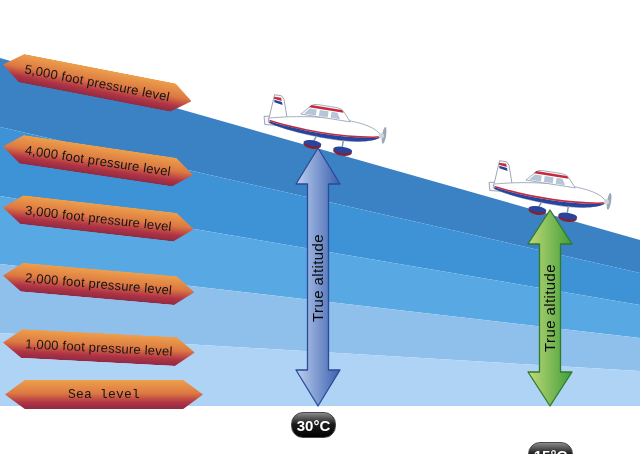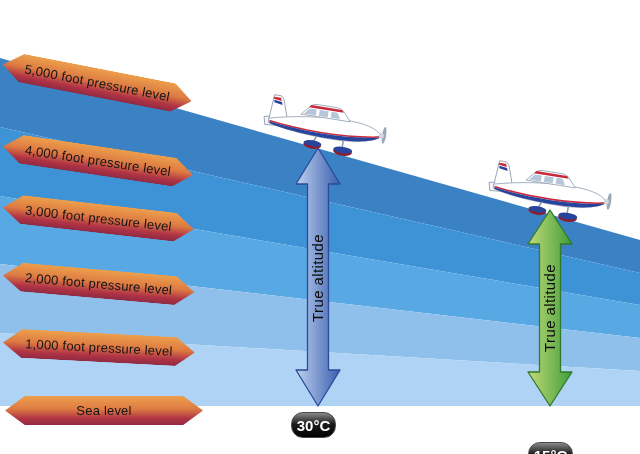--- a/index.html
+++ b/index.html
@@ -87,21 +87,21 @@
   </div>
   <div class="banner" style="left:3px;top:193px;width:192px;transform:rotate(6.5deg);">
     <span>3,000 foot pressure level</span>
   </div>
   <div class="banner" style="left:3px;top:261px;width:192px;transform:rotate(5deg);">
     <span>2,000 foot pressure level</span>
   </div>
   <div class="banner" style="left:3px;top:328px;width:192px;transform:rotate(3deg);">
     <span>1,000 foot pressure level</span>
   </div>
-  <div class="banner" style="left:5px;top:396px;width:198px;">
+  <div class="banner" style="left:5px;top:380px;width:198px;font-family:Liberation Mono, monospace;">
     <span>Sea level</span>
   </div>
 
   <div class="arrow-text" style="left:218px;top:268px;">True altitude</div>
   <div class="arrow-text" style="left:450px;top:298px;">True altitude</div>
 
   <div class="badge" style="left:291px;top:412px;">30°C</div>
   <div class="badge" style="left:528px;top:410px;margin-top:32px;">15°C</div>
 
 </div>

